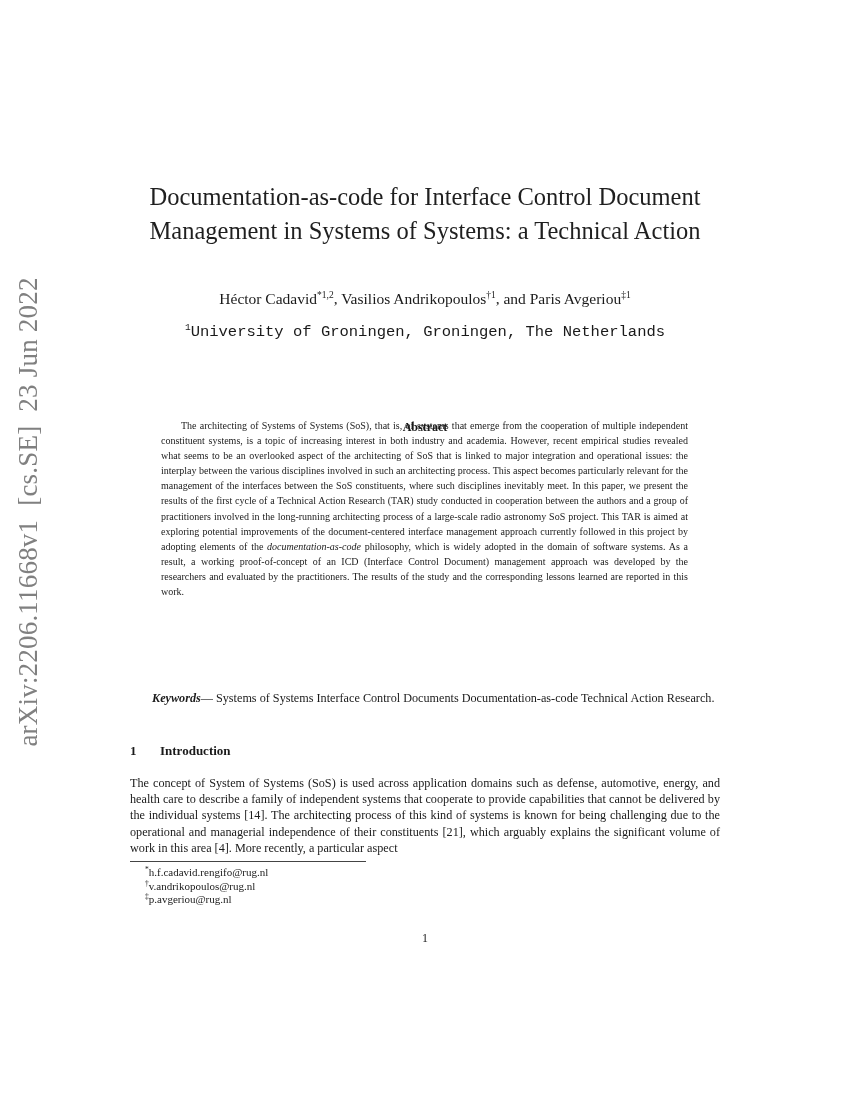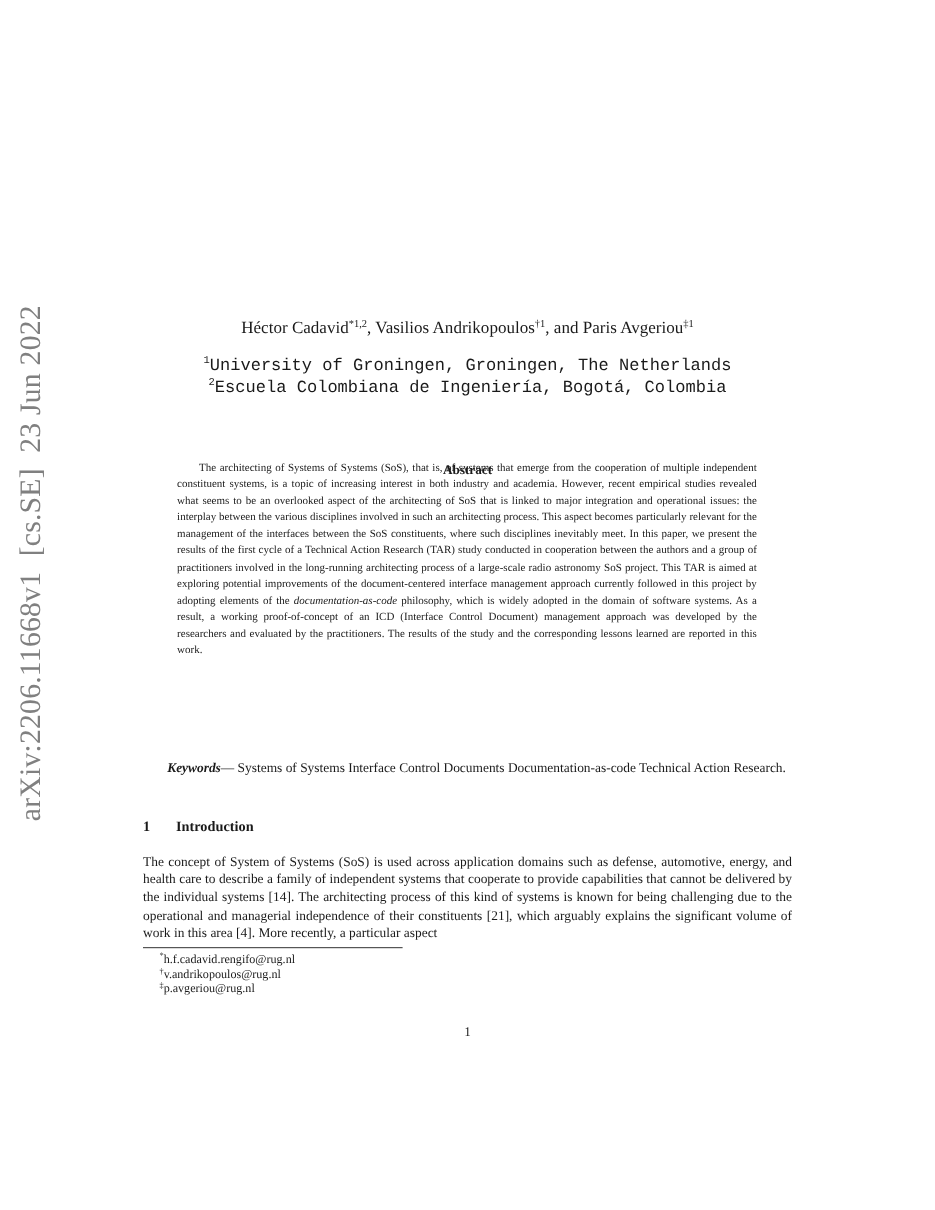--- a/index.html
+++ b/index.html
@@ -62,27 +62,28 @@
   .page-number {
     position: absolute; left: 125px; width: 600px; top: 931px; text-align: center; font-size: 12px;
   }
 </style>
 </head>
 <body>
 
 <div class="arxiv-stamp"><span>arXiv:2206.11668v1</span><span>[cs.SE]</span><span>23 Jun 2022</span></div>
 
 <div class="title">
+  <div>Documentation-as-code for Interface Control Document</div>
+  <div>Management in Systems of Systems: a Technical Action</div>
 </div>
 
 <div class="authors"><span>Héctor Cadavid</span><sup>*1,2</sup><span>, </span><span>Vasilios Andrikopoulos</span><sup>†1</sup><span>, and </span><span>Paris Avgeriou</span><sup>‡1</sup></div>
 
 <div class="affils">
   <div><sup>1</sup><span>University of Groningen, Groningen, The Netherlands</span></div>
-  <div><sup>2</sup><span>Escuela Colombiana de Ingeniería, Bogotá, Colombia</span></div>
 </div>
 
 <div class="abstract-heading">Abstract</div>
 <div class="abstract-body"><span>The architecting of Systems of Systems (SoS), that is, of systems that emerge from the cooperation of multiple independent constituent systems, is a topic of increasing interest in both industry and academia. However, recent empirical studies revealed what seems to be an overlooked aspect of the architecting of SoS that is linked to major integration and operational issues: the interplay between the various disciplines involved in such an architecting process. This aspect becomes particularly relevant for the management of the interfaces between the SoS constituents, where such disciplines inevitably meet. In this paper, we present the results of the first cycle of a Technical Action Research (TAR) study conducted in cooperation between the authors and a group of practitioners involved in the long-running architecting process of a large-scale radio astronomy SoS project. This TAR is aimed at exploring potential improvements of the document-centered interface management approach currently followed in this project by adopting elements of the </span><em>documentation-as-code</em><span> philosophy, which is widely adopted in the domain of software systems. As a result, a working proof-of-concept of an ICD (Interface Control Document) management approach was developed by the researchers and evaluated by the practitioners. The results of the study and the corresponding lessons learned are reported in this work.</span></div>
 
 <div class="keywords"><b>Keywords</b><span>— </span><span>Systems of Systems Interface Control Documents Documentation-as-code Technical Action Research.</span></div>
 
 <div class="section-heading"><span class="num">1</span><span>Introduction</span></div>
 
 <div class="intro-body">The concept of System of Systems (SoS) is used across application domains such as defense, automotive, energy, and health care to describe a family of independent systems that cooperate to provide capabilities that cannot be delivered by the individual systems [14]. The architecting process of this kind of systems is known for being challenging due to the operational and managerial independence of their constituents [21], which arguably explains the significant volume of work in this area [4]. More recently, a particular aspect</div>

